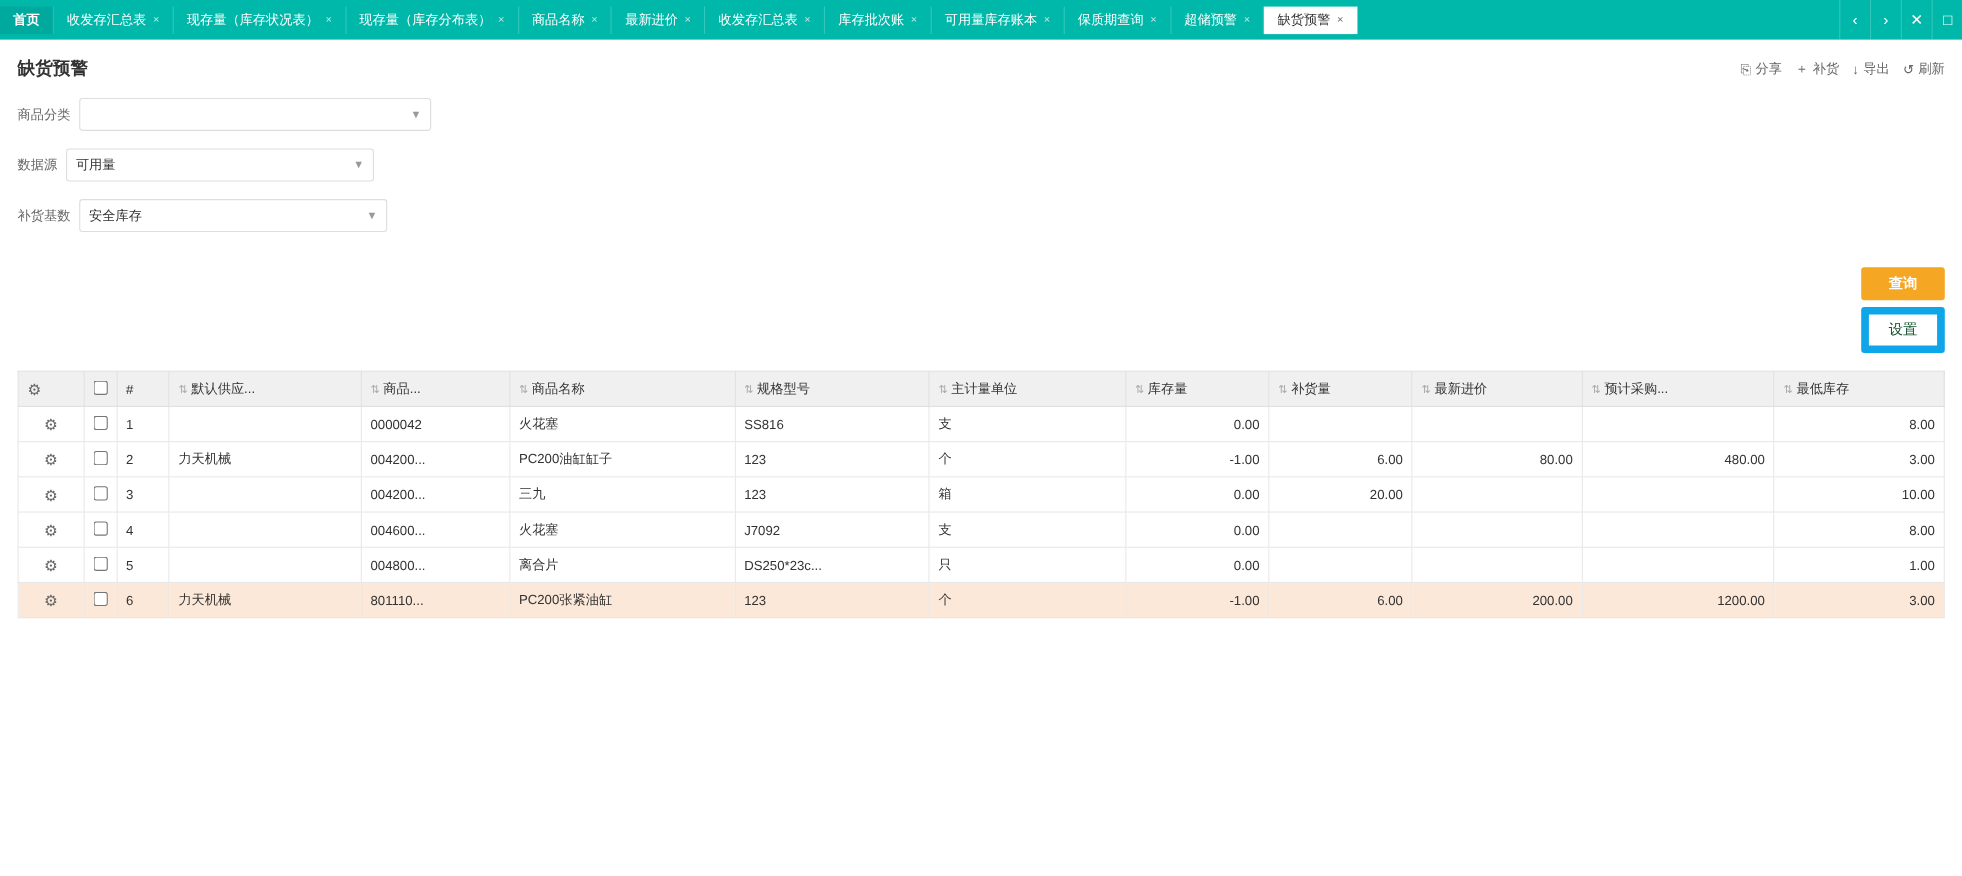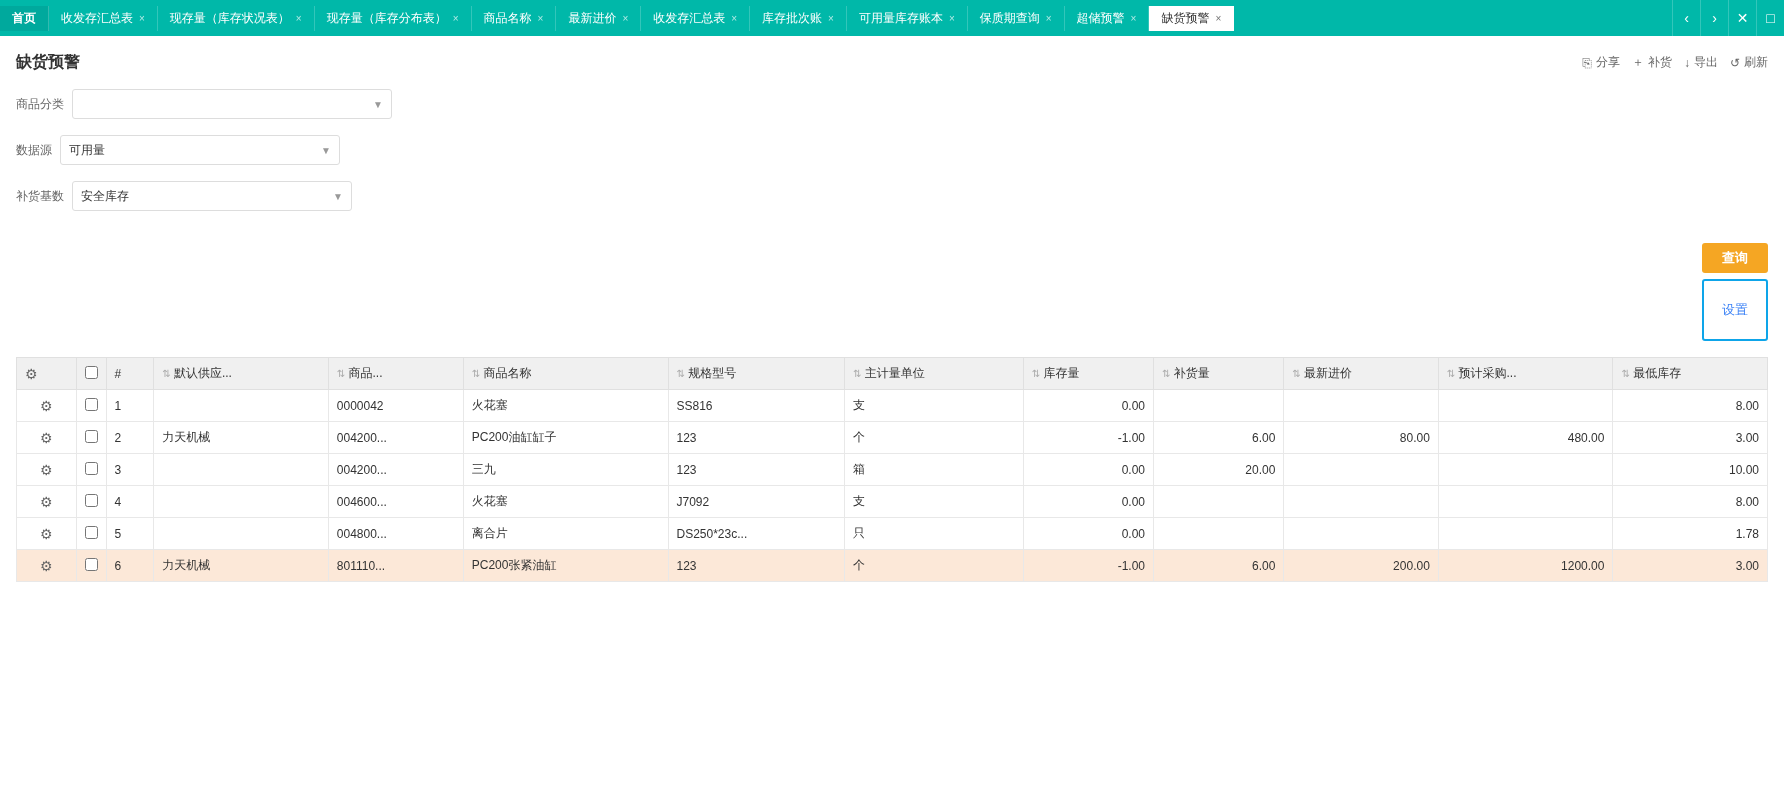--- a/index.html
+++ b/index.html
@@ -122,23 +122,23 @@
       color: #fff;
       border: none;
       padding: 6px 20px;
       border-radius: 3px;
       cursor: pointer;
       font-size: 13px;
       font-weight: bold;
     }
     .setting-btn {
       background: #fff;
-      color: #3b82f6;
-      border: 2px solid #0ea5e9;
-      padding: 20px 18px;
+      color: #14532d;
+      border: 7px solid #0ea5e9;
+      padding: 5px 18px;
       border-radius: 3px;
       cursor: pointer;
       font-size: 13px;
     }
 
     .filter-actions {
       display: flex;
       flex-direction: column;
       gap: 6px;
       margin-left: auto;
@@ -411,21 +411,21 @@
           <td>5</td>
           <td></td>
           <td>004800...</td>
           <td>离合片</td>
           <td>DS250*23c...</td>
           <td>只</td>
           <td class="num-cell">0.00</td>
           <td class="num-cell"></td>
           <td class="num-cell"></td>
           <td class="num-cell"></td>
-          <td class="num-cell">1.78</td>
+          <td class="num-cell">1.00</td>
         </tr>
         <tr class="row-highlight">
           <td style="text-align: center;"><span class="gear-icon">⚙</span></td>
           <td style="text-align: center;"><input type="checkbox" style=""></td>
           <td>6</td>
           <td>力天机械</td>
           <td>801110...</td>
           <td>PC200张紧油缸</td>
           <td>123</td>
           <td>个</td>

